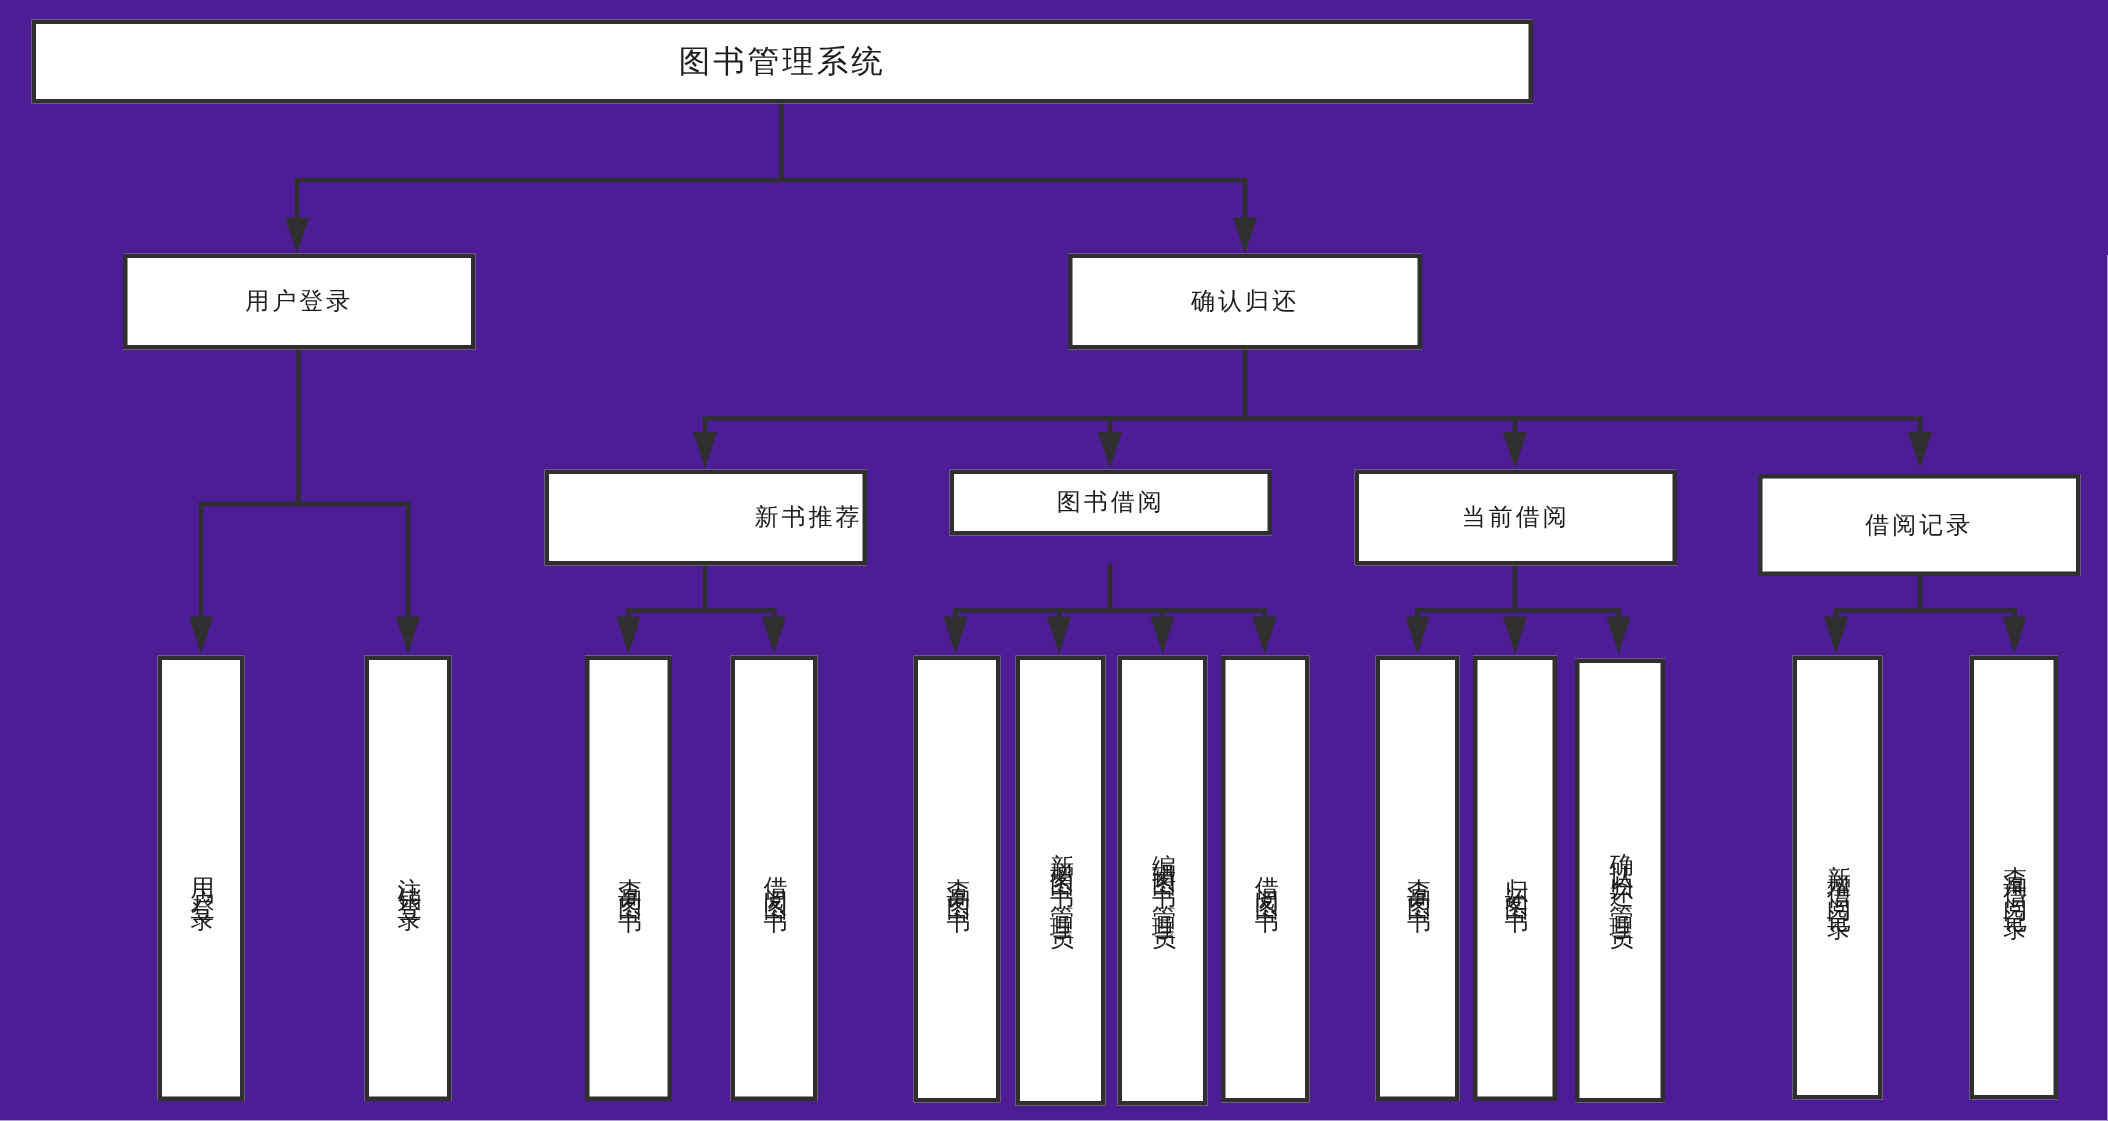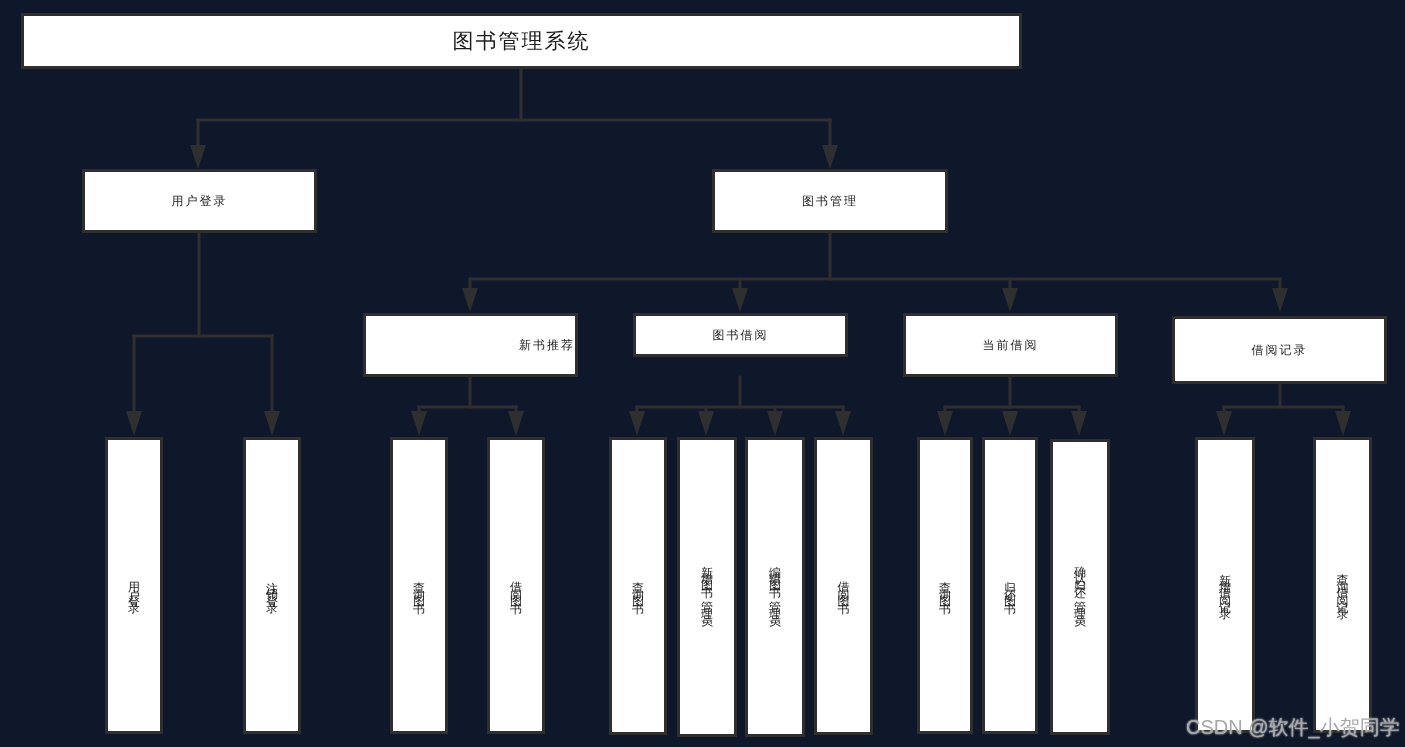--- a/index.html
+++ b/index.html
@@ -5,21 +5,21 @@
   html, body {
     margin: 0;
     padding: 0;
     background: #ffffff;
     font-family: "Liberation Sans", sans-serif;
   }
   #canvas {
     position: relative;
     width: 1405px;
     height: 747px;
-    background: #0f172a;
+    background: #4c1d95;
     overflow: hidden;
   }
   #connectors {
     position: absolute;
     left: 0; top: 0;
     width: 1405px;
     height: 747px;
     z-index: 1;
   }
   .node {
@@ -27,21 +27,21 @@
     box-sizing: border-box;
     border: 3px solid #2f2f2f;
     background: #ffffff;
     display: flex;
     align-items: center;
     justify-content: center;
     z-index: 2;
   }
   .node .lbl {
     color: #1c1c1c;
-    font-size: 12px;
+    font-size: 16px;
     letter-spacing: 2px;
     white-space: nowrap;
   }
   .node-root .lbl { font-size: 21px; }
   .vnode .lbl {
     writing-mode: vertical-rl;
     text-orientation: mixed;
     letter-spacing: 7px;
     white-space: normal;
     line-height: 1;
@@ -156,21 +156,21 @@
   </svg>
 
   <div class="node node-root">
     <span class="lbl">图书管理系统</span>
   </div>
 
   <div class="node n-user-login">
     <span class="lbl">用户登录</span>
   </div>
   <div class="node n-book-mgmt">
-    <span class="lbl">图书管理</span>
+    <span class="lbl">确认归还</span>
   </div>
 
   <div class="node n-new-book">
     <span class="lbl">新书推荐</span>
   </div>
   <div class="node n-book-borrow">
     <span class="lbl">图书借阅</span>
   </div>
   <div class="node n-cur-borrow">
     <span class="lbl">当前借阅</span>
@@ -216,15 +216,14 @@
     <span class="lbl">确认归还（管理员）</span>
   </div>
 
   <div class="node vnode v-br-add">
     <span class="lbl">新增借阅记录</span>
   </div>
   <div class="node vnode v-br-query">
     <span class="lbl">查询借阅记录</span>
   </div>
 
-  <div id="watermark">CSDN @软件_小贺同学</div>
 
 </div>
 
 </body></html>

